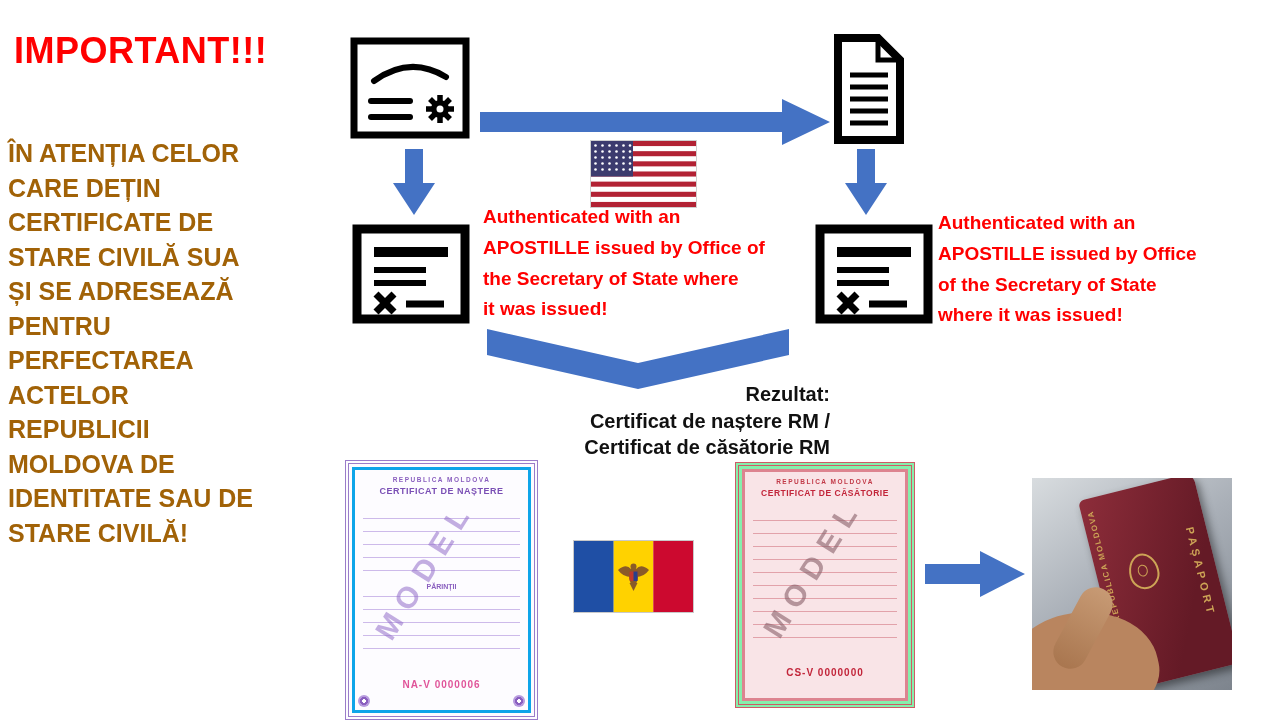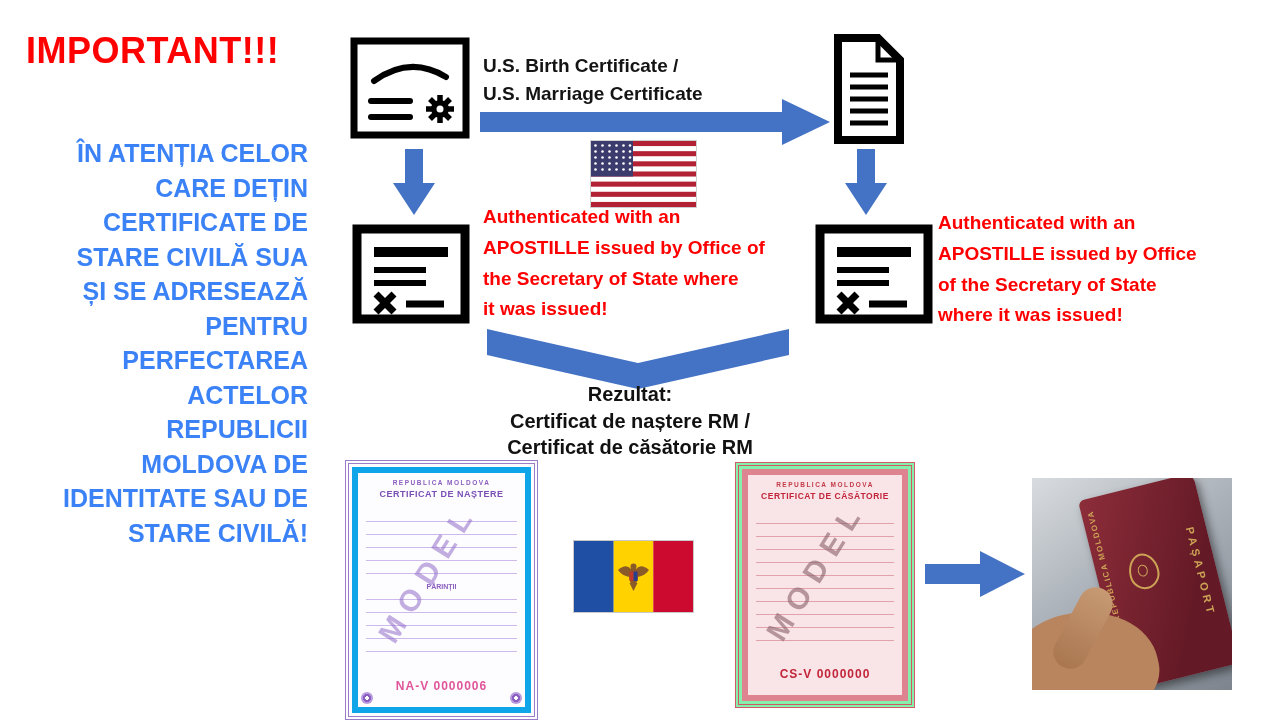--- a/index.html
+++ b/index.html
@@ -1,64 +1,64 @@
 <!DOCTYPE html>
 <html><head>
 <meta charset="utf-8">
 <style>
   html,body{margin:0;padding:0}
   body{font-family:"Liberation Sans",sans-serif;background:#ffffff}
   #slide{position:relative;width:1280px;height:720px;background:#ffffff;overflow:hidden}
   .abs{position:absolute}
 
-  .important{left:26px;top:30px;font-size:36px;font-weight:bold;color:#ff0000;letter-spacing:.5px}
+  .important{left:14px;top:30px;font-size:36px;font-weight:bold;color:#ff0000;letter-spacing:.5px}
   .attention{left:8px;top:136px;width:300px;font-size:25px;line-height:1.38;font-weight:bold;
-             color:#3b82f6;text-align:right;white-space:pre-line}
+             color:#a16207;text-align:left;white-space:pre-line}
 
   .lbl{font-weight:bold;color:#141414;white-space:pre-line}
   .src-lbl{left:483px;top:52px;font-size:19px;line-height:1.45}
   .tr-lbl{left:930px;top:52px;font-size:19px;line-height:1.42}
   .apo{color:#ff0000;font-weight:bold;white-space:pre-line;
        font-size:19px;line-height:1.62}
   .apo-left{left:483px;top:202px}
   .apo-right{left:938px;top:208px}
-  .result{left:430px;top:381px;width:400px;text-align:center;font-size:20px;font-weight:bold;
+  .result{left:430px;top:381px;width:400px;text-align:right;font-size:20px;font-weight:bold;
           line-height:1.33;white-space:pre-line;color:#111}
 
   .cert-icon{left:350px;top:37px}
   .doc-icon{left:830px;top:33px}
   .arrow-main{left:480px;top:99px}
   .us-flag{left:590px;top:140px;border:1px solid #d0d0d0}
   .down-left{left:393px;top:149px}
   .down-right{left:845px;top:149px}
   .apo-icon-l{left:352px;top:224px}
   .apo-icon-r{left:815px;top:224px}
   .chevron{left:487px;top:329px}
   .arrow-small{left:925px;top:551px}
 
   
   .cert{background:#fdfcff}
   .cert-birth{left:345px;top:460px;width:185px;height:252px;border:4px double #9a7cc9}
   .cert-marr{left:735px;top:462px;width:172px;height:238px;border:4px double #cf5a66;background:#86efac}
-  .cert-inner{position:absolute;inset:3px;border:6px solid #0ea5e9;padding:6px 8px 16px;overflow:hidden}
+  .cert-inner{position:absolute;inset:3px;border:3px solid #0ea5e9;padding:6px 8px 16px;overflow:hidden}
   .cert-marr .cert-inner{border-color:#dd8490;background:#f9e4e7}
   .cert-country{font-size:6.5px;color:#8a5fbf;text-align:center;letter-spacing:1.5px;font-weight:bold}
   .cert-title{font-size:9px;color:#7a4fb5;text-align:center;font-weight:bold;margin-top:3px;letter-spacing:.5px}
   .cert-marr .cert-country{color:#c23a48}
   .cert-marr .cert-title{color:#c2253a;font-size:8.5px}
   .cert-ruling{height:152px;margin-top:10px;
     background:repeating-linear-gradient(to bottom,transparent 0,transparent 12px,#cdbaea 12px,#cdbaea 13px)}
   .cert-marr .cert-ruling{height:142px;
     background:repeating-linear-gradient(to bottom,transparent 0,transparent 12px,#e2a2aa 12px,#e2a2aa 13px)}
   .cert-section{position:absolute;left:0;top:47%;width:100%;text-align:center;font-size:7px;
     font-weight:bold;color:#8a5fbf;background:#fdfcff}
   .cert-watermark{position:absolute;left:28px;top:150px;transform:rotate(-58deg);transform-origin:left center;
     font-size:30px;font-weight:bold;letter-spacing:10px;color:rgba(146,108,200,.55)}
   .cert-marr .cert-watermark{left:26px;top:146px;color:rgba(135,95,105,.6)}
-  .cert-serial{position:absolute;left:0;bottom:14px;width:100%;text-align:center;font-size:12px;
+  .cert-serial{position:absolute;left:0;bottom:20px;width:100%;text-align:center;font-size:10px;
     font-weight:bold;letter-spacing:1px;color:#e0559a}
   .cert-marr .cert-serial{color:#c2253a}
   .flower{position:absolute;width:12px;height:12px;border-radius:50%;
     background:radial-gradient(circle,#ffffff 0 2px,#8a5fbf 2px 4px,#b79ade 4px 6px)}
   .flower.l{left:3px;bottom:3px}.flower.r{right:3px;bottom:3px}
 
   .md-flag{left:573px;top:540px;border:1px solid #c9c9c9}
 
   
   .photo{left:1032px;top:478px;width:200px;height:212px;overflow:hidden;
@@ -105,22 +105,20 @@
     <line x1="21" y1="80" x2="60" y2="80" stroke="#000" stroke-width="6" stroke-linecap="round"></line>
     <g>
       <line x1="76" y1="72" x2="104" y2="72" stroke="#000" stroke-width="5.5"></line>
       <line x1="90" y1="58" x2="90" y2="86" stroke="#000" stroke-width="5.5"></line>
       <line x1="80" y1="62" x2="100" y2="82" stroke="#000" stroke-width="5.5"></line>
       <line x1="80" y1="82" x2="100" y2="62" stroke="#000" stroke-width="5.5"></line>
       <circle cx="90" cy="72" r="9" fill="#000"></circle>
       <circle cx="90" cy="72" r="3.5" fill="#fff"></circle>
     </g>
   </svg>
-  <div class="abs lbl src-lbl">U.S. Birth Certificate /
-U.S. Marriage Certificate</div>
 
   <svg class="abs arrow-main" width="350" height="46" viewBox="0 0 350 46">
     <polygon points="0,13 302,13 302,0 350,23 302,46 302,33 0,33" fill="#4472C4"></polygon>
   </svg>
 
   <svg class="abs doc-icon" width="76" height="112" viewBox="0 0 76 112">
     <path d="M8 5 H48 L70 27 V107 H8 Z" fill="#fff" stroke="#000" stroke-width="8"></path>
     <path d="M48 5 V27 H70" fill="none" stroke="#000" stroke-width="5"></path>
     <g stroke="#000" stroke-width="5">
       <line x1="20" y1="42" x2="58" y2="42"></line>

